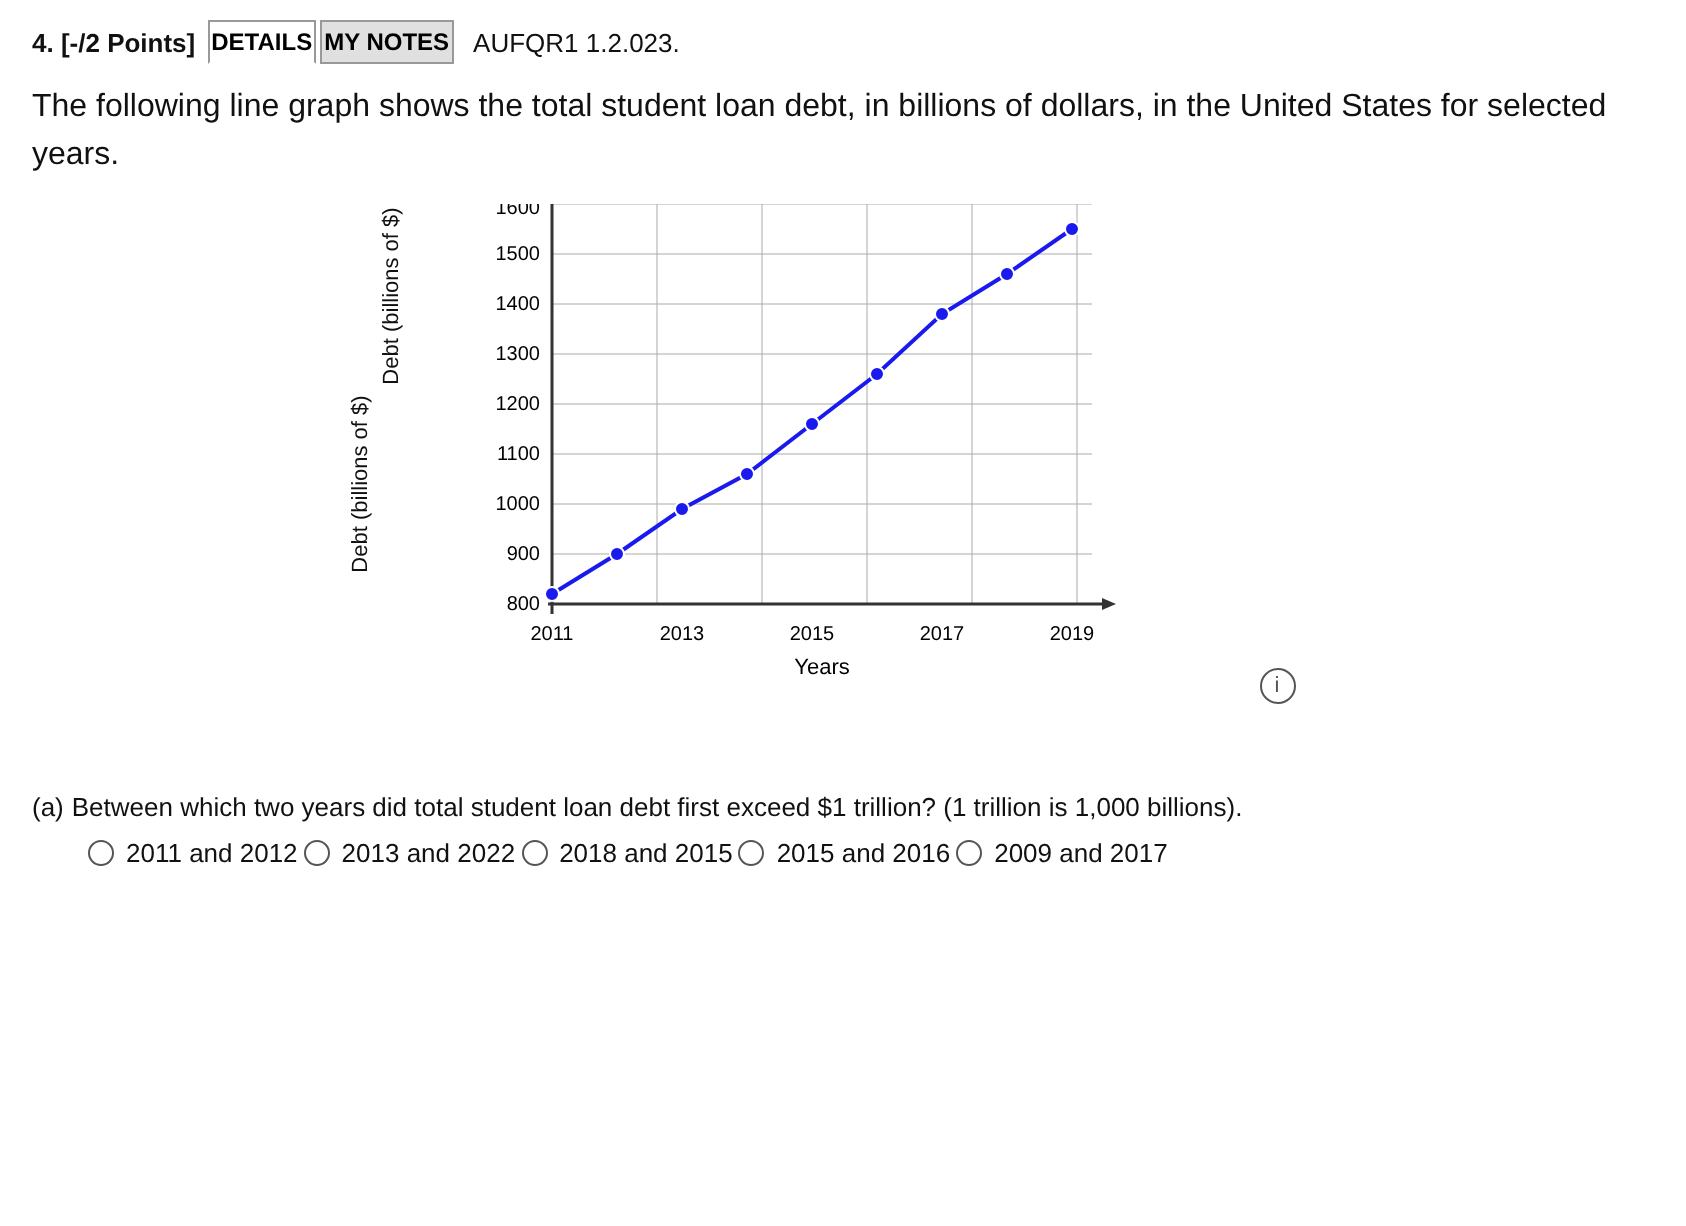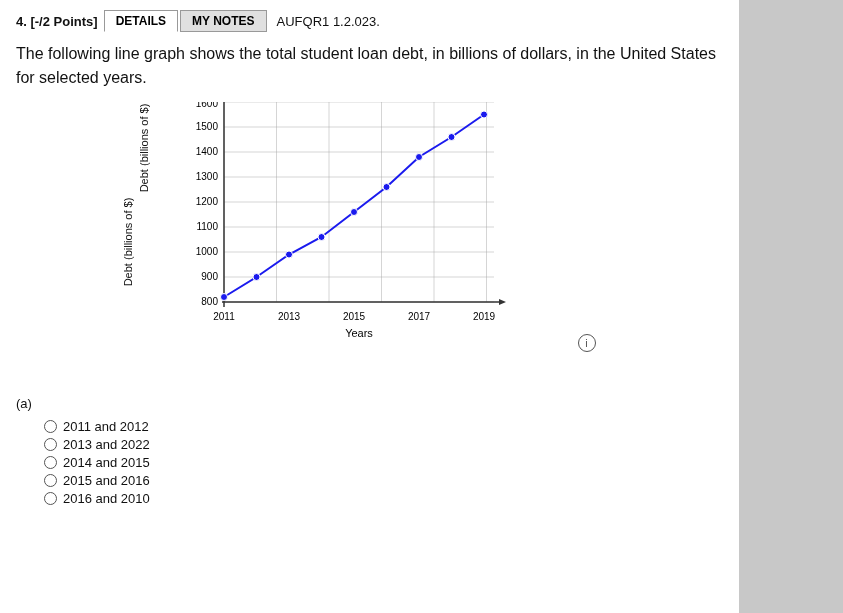--- a/index.html
+++ b/index.html
@@ -8,38 +8,38 @@
       font-family: Arial, sans-serif;
       font-size: 13px;
       color: #111;
       width: 843px;
       min-height: 613px;
     }
     .page {
       background: #fff;
       margin: 0;
       padding: 10px 16px 16px 16px;
-      width: 739px;
+      width: 843px;
       min-height: 613px;
     }
     .header-row {
       display: flex;
       align-items: center;
       gap: 0;
       margin-bottom: 10px;
     }
     .points-label {
       font-size: 13px;
       font-weight: bold;
       margin-right: 6px;
     }
     .tab-btn {
       border: 1px solid #999;
       background: #e0e0e0;
-      padding: 3px 11px;
+      padding: 3px 1px;
       font-size: 12px;
       font-weight: bold;
       cursor: pointer;
       margin-right: 2px;
     }
     .tab-btn.active {
       background: #fff;
       border-bottom: 1px solid #fff;
     }
     .aufqr-label {
@@ -87,23 +87,24 @@
       align-items: flex-start;
       margin-bottom: 8px;
       font-size: 13px;
     }
     .question-label {
       margin-right: 4px;
       font-size: 13px;
     }
     .radio-group {
       display: flex;
-      flex-direction: column;
+      flex-direction: row;
       gap: 3px;
       margin-left: 28px;
+      align-items: center;
     }
     .radio-item {
       display: flex;
       align-items: center;
       gap: 6px;
       font-size: 13px;
       cursor: pointer;
     }
     .radio-circle {
       width: 13px;
@@ -193,37 +194,38 @@
     </div>
 
     <div style="position:relative; margin-left:10px; align-self:flex-end; margin-bottom:30px;">
       <span class="info-icon">i</span>
     </div>
   </div>
 
   <div class="question-section">
     <div class="question-row">
       <span class="question-label">(a)</span>
+      <span>Between which two years did total student loan debt first exceed $1 trillion? (1 trillion is 1,000 billions).</span>
     </div>
     <div class="radio-group" id="radio-group">
     <div class="radio-item">
           <span class="radio-circle"></span>
           <span>2011 and 2012</span>
         </div>
         <div class="radio-item">
           <span class="radio-circle"></span>
           <span>2013 and 2022</span>
         </div>
         <div class="radio-item">
           <span class="radio-circle"></span>
-          <span>2014 and 2015</span>
+          <span>2018 and 2015</span>
         </div>
         <div class="radio-item">
           <span class="radio-circle"></span>
           <span>2015 and 2016</span>
         </div>
         <div class="radio-item">
           <span class="radio-circle"></span>
-          <span>2016 and 2010</span>
+          <span>2009 and 2017</span>
         </div>
       </div>
   </div>
 </div>
 
 </body></html>

